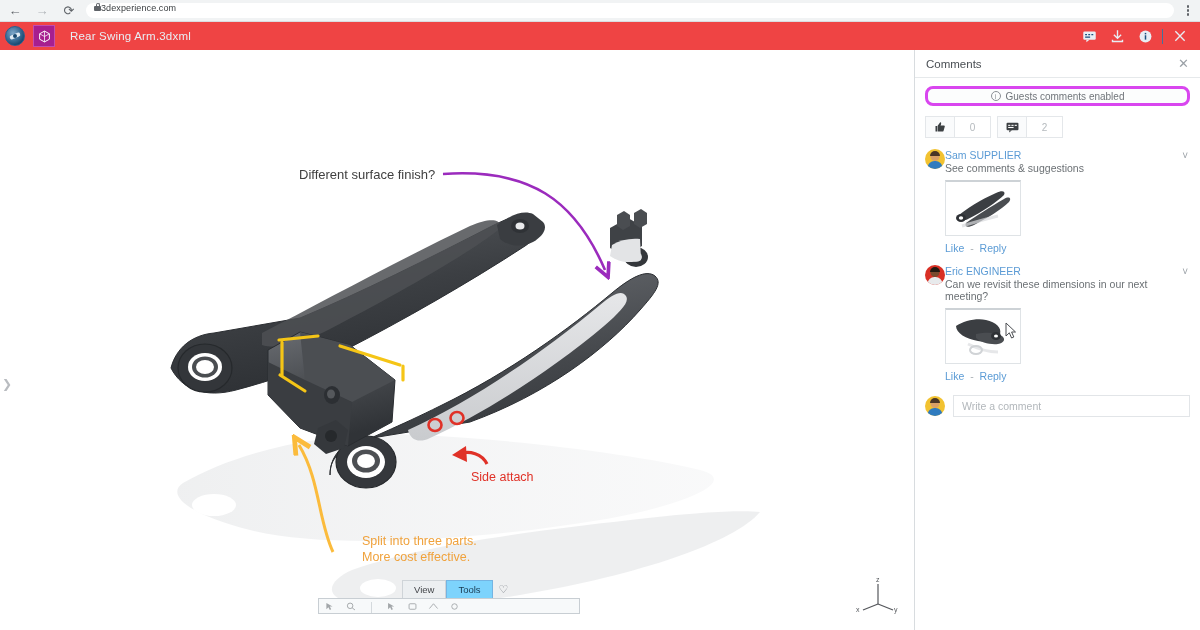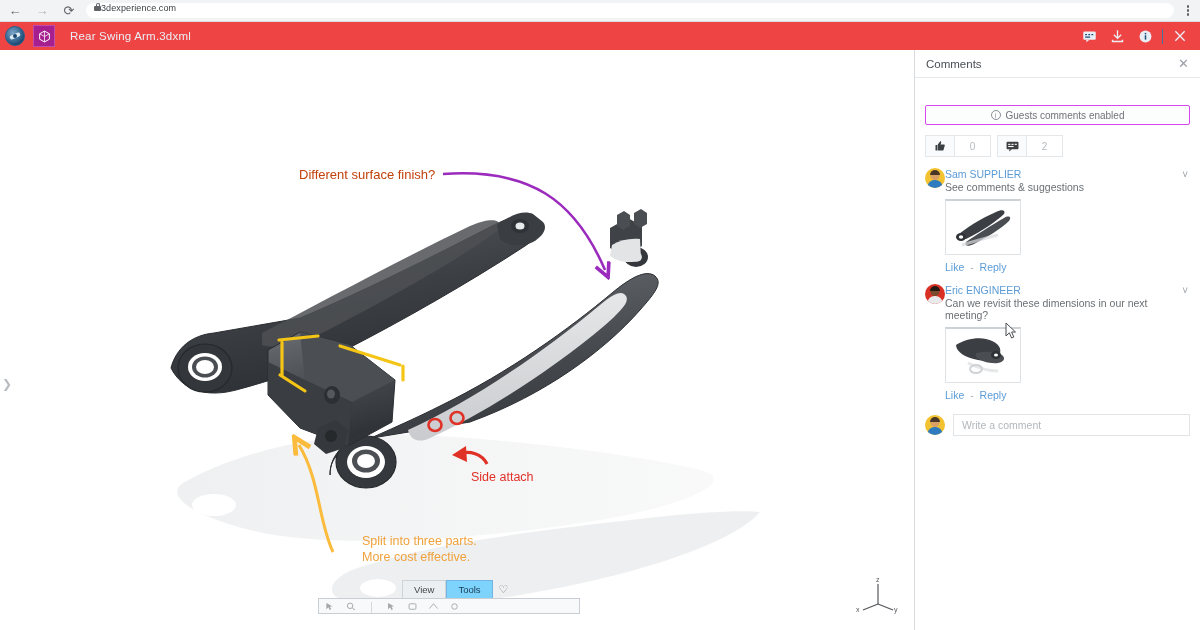--- a/index.html
+++ b/index.html
@@ -64,21 +64,21 @@
   .viewer{ position:relative; flex:1; background:#ffffff; overflow:hidden; }
 
   
   .left-expander{
     position:absolute; left:0; top:325px; width:14px;height:18px;
     display:flex;align-items:center;justify-content:center; color:#b9bcc0; font-size:12px;
   }
 
   
   .anno{ position:absolute; white-space:nowrap; }
-  .anno-purple{ color:#c2410c; font-size:13px; left:299px; top:117px; }
+  .anno-purple{ color:#404040; font-size:13px; left:299px; top:117px; }
   .anno-red{ color:#e03127; font-size:12.5px; left:471px; top:420px; }
   .anno-orange{ color:#f0a23c; font-size:12.5px; left:362px; top:483px; line-height:16px; }
 
   svg.overlay{ position:absolute; left:0; top:0; width:898px; height:580px; pointer-events:none; }
 
   
   .axis{ position:absolute; right:12px; bottom:14px; width:48px;height:42px;}
 
   
   .bottom-toolbar{
@@ -105,23 +105,23 @@
     display:flex; flex-direction:column; font-size:11px;
   }
   .cm-head{
     height:28px; display:flex; align-items:center; justify-content:space-between;
     padding:0 11px; border-bottom:1px solid #e6e9eb;
   }
   .cm-title{ font-size:11.5px; color:#4a4f54; }
   .cm-close{ color:#9aa0a6; font-size:13px; line-height:1; }
   .cm-body{ padding:8px 10px 0; flex:1; overflow:hidden; }
   .guest-banner{
-    border:1px solid #d946ef; border-radius:2px; height:20px;
+    border:3px solid #d946ef; border-radius:8px; height:20px;
     display:flex; align-items:center; justify-content:center; gap:5px;
-    color:#70757a; font-size:10px; background:#fcfdfd;margin-top:19px;
+    color:#70757a; font-size:10px; background:#fcfdfd;
   }
   .info-ico{
     width:10px;height:10px;border:1px solid #8b9096;border-radius:50%;
     display:inline-flex;align-items:center;justify-content:center;
     font-size:7px; color:#8b9096; font-style:normal; line-height:1;
   }
   .counters{ display:flex; margin-top:10px; }
   .cbox{
     width:30px;height:22px;border:1px solid #e4e7ea; display:flex;
     align-items:center; justify-content:center; background:#fafbfc;

